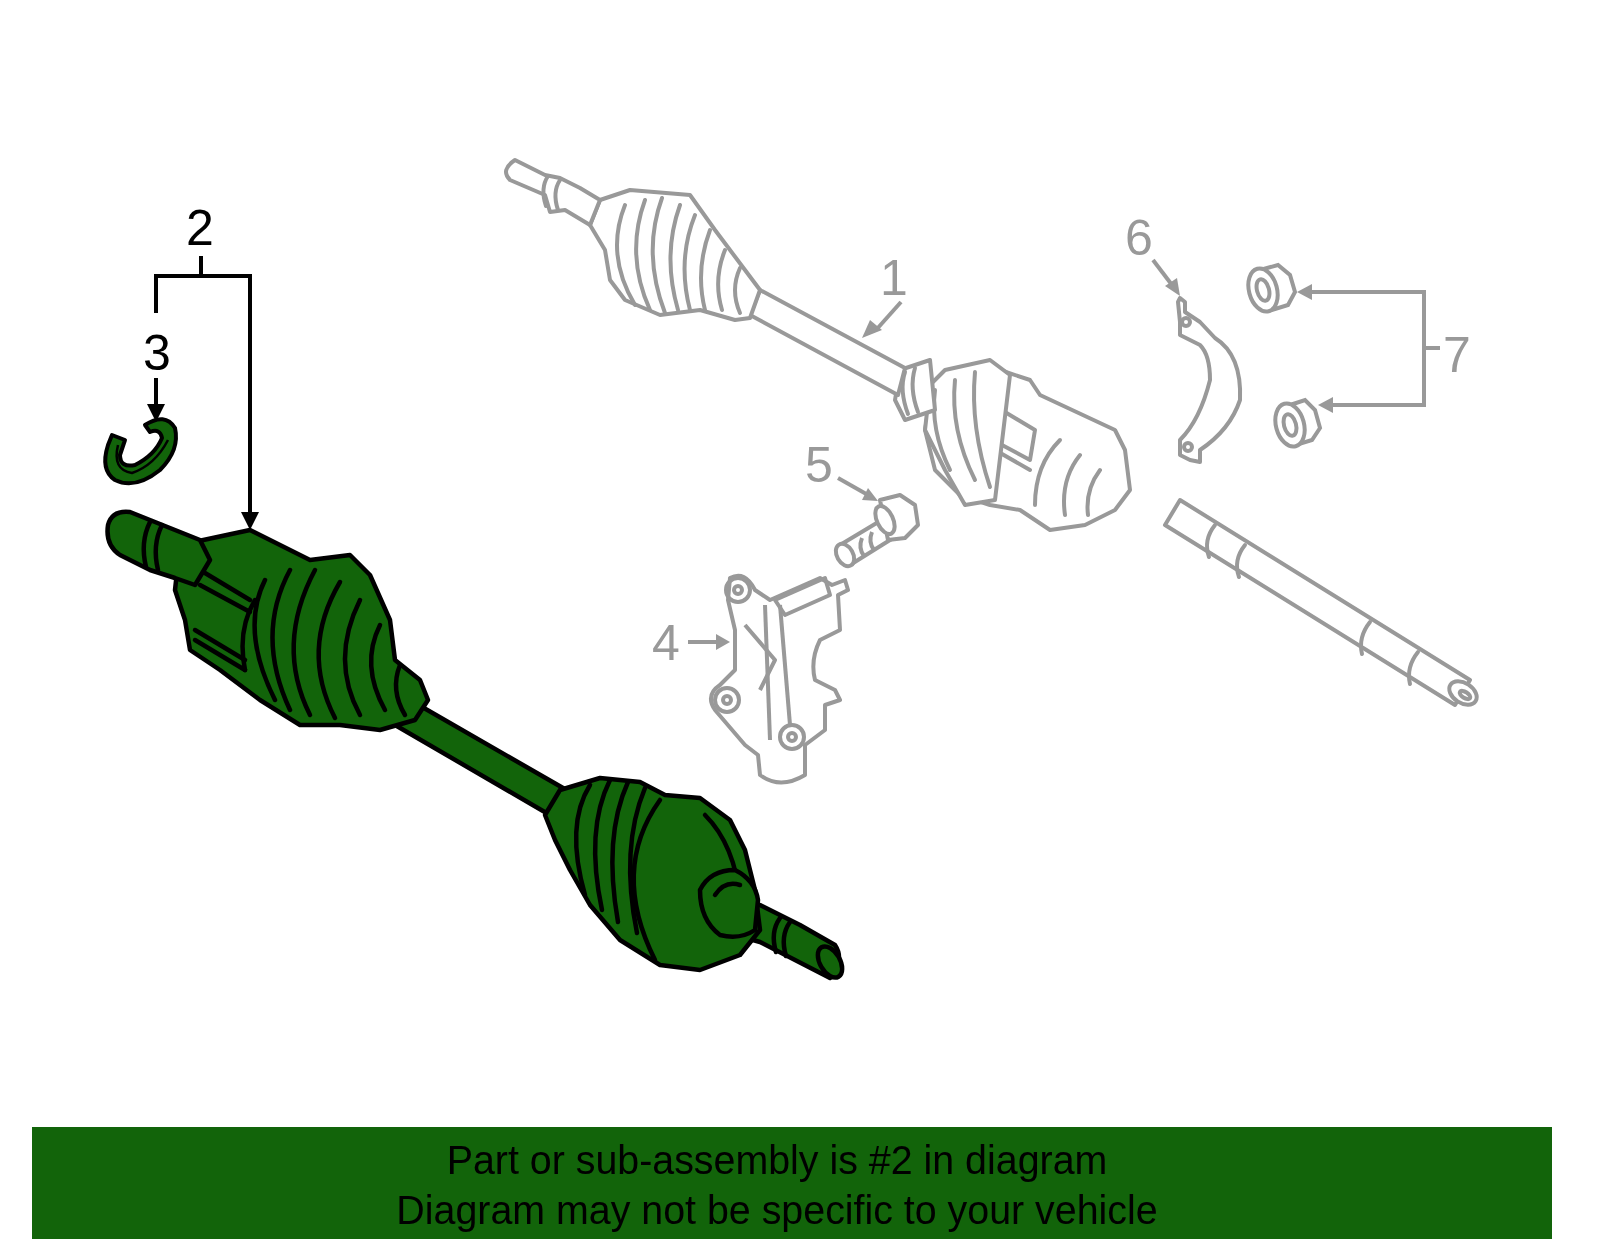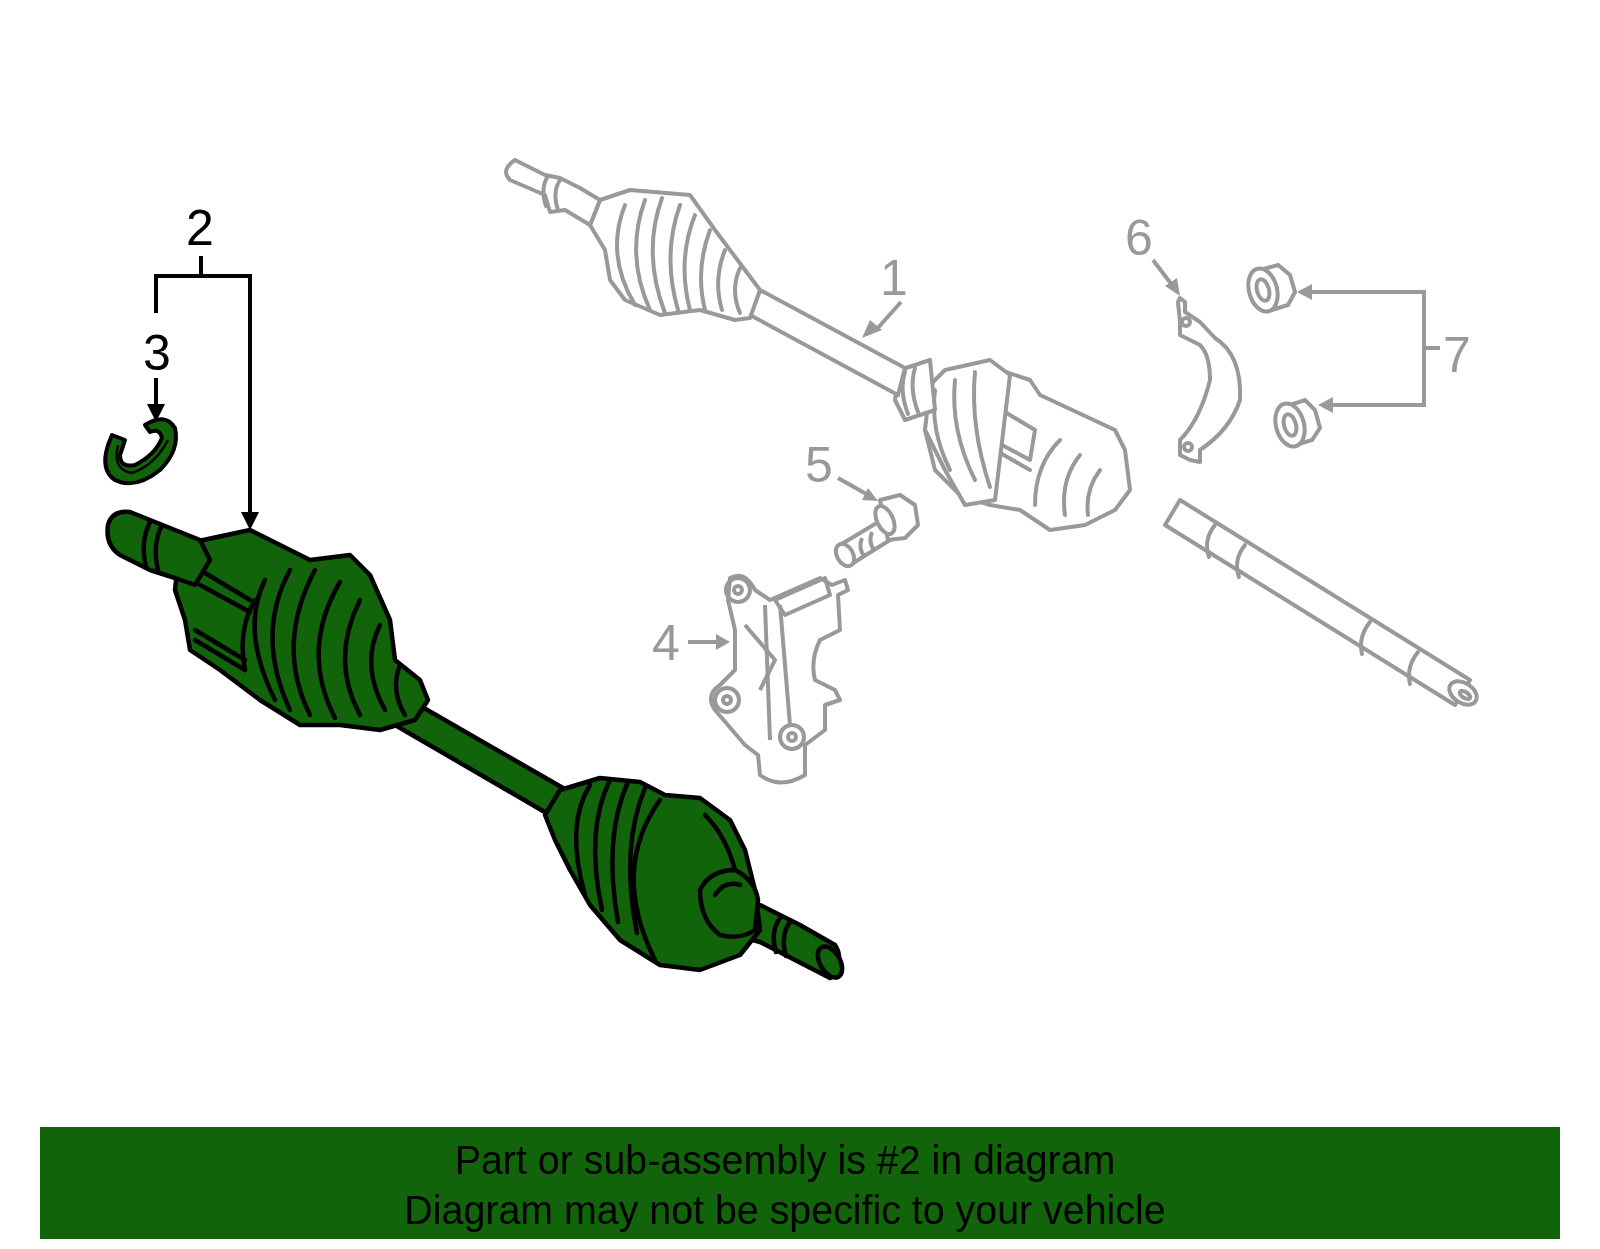--- a/index.html
+++ b/index.html
@@ -2,21 +2,21 @@
 <html><head>
   <meta charset="utf-8">
   <style>
     html, body { margin: 0; padding: 0; background: #ffffff; }
     body { width: 1600px; height: 1249px; position: relative; overflow: hidden;
            font-family: "Liberation Sans", sans-serif; }
     .diagram { position: absolute; left: 0; top: 0; width: 1600px; height: 1100px; }
     .callout { font-family: "Liberation Sans", sans-serif; font-size: 50px; }
     .callout-dark { fill: #000000; }
     .callout-gray { fill: #999999; }
-    .banner { position: absolute; left: 40px; top: 1127px; width: 1520px; height: 112px;
+    .banner { position: absolute; left: 32px; top: 1127px; width: 1520px; height: 112px;
               background: #12640a; color: #000000; text-align: center; }
     .banner-line { position: absolute; left: 0; font-size: 41px; line-height: 46px;
                    white-space: nowrap; transform: scaleX(0.96); transform-origin: center; }
     .banner-line.l1 { top: 10px; left: 0; width: 1490px; }
     .banner-line.l2 { top: 60px; left: 0; width: 1490px; }
   </style>
 </head>
 <body>
 
 <svg class="diagram" viewBox="0 0 1600 1100" xmlns="http://www.w3.org/2000/svg">

